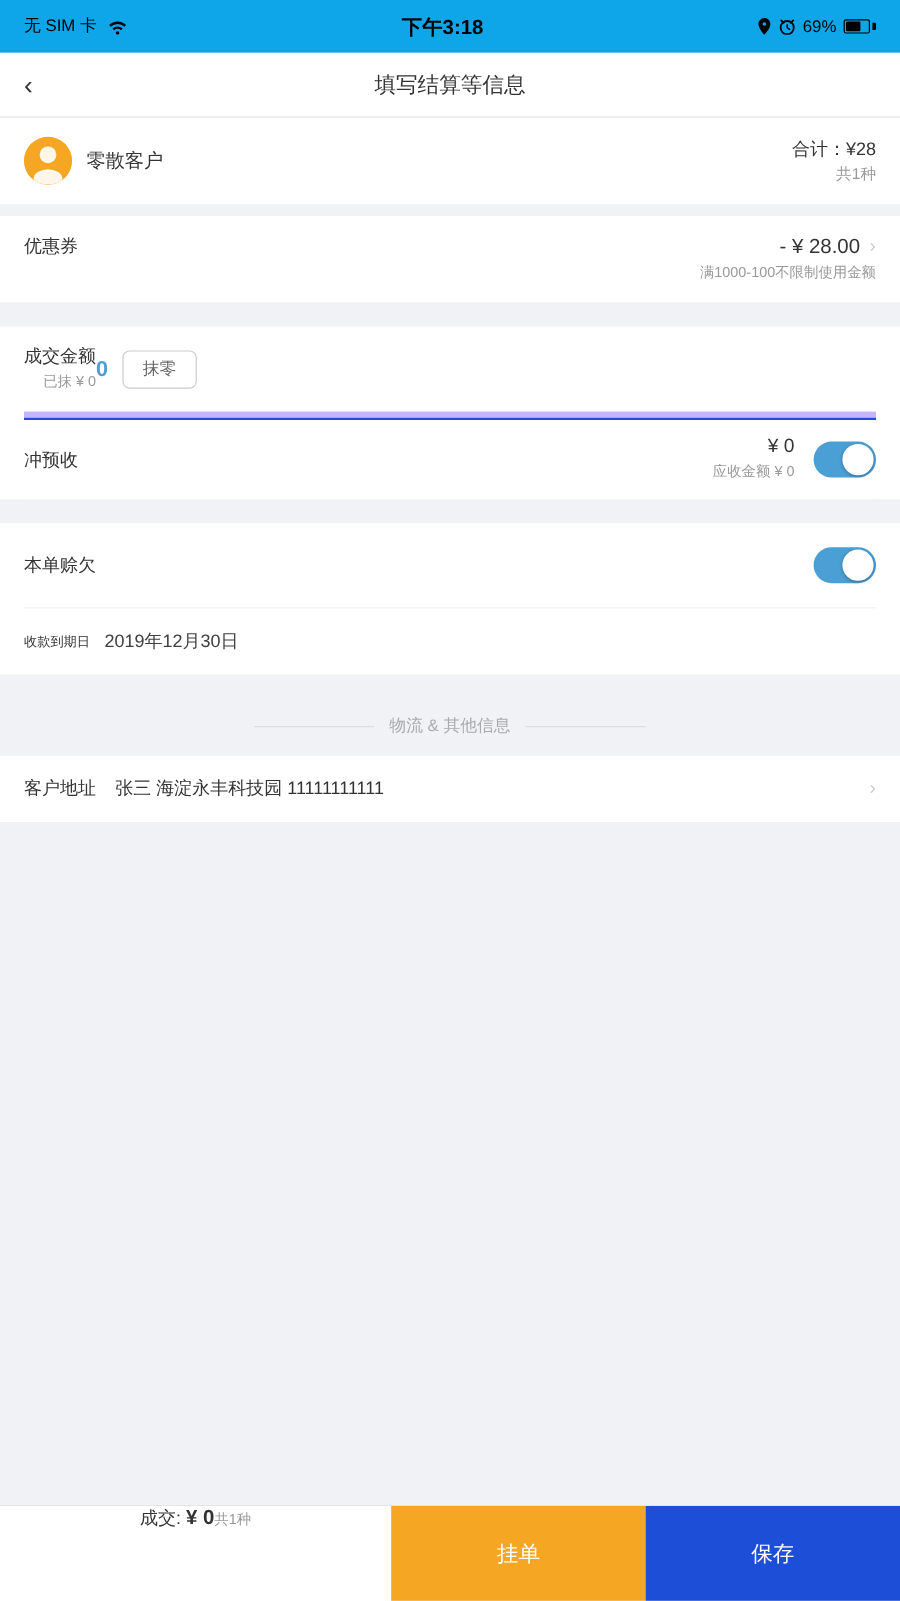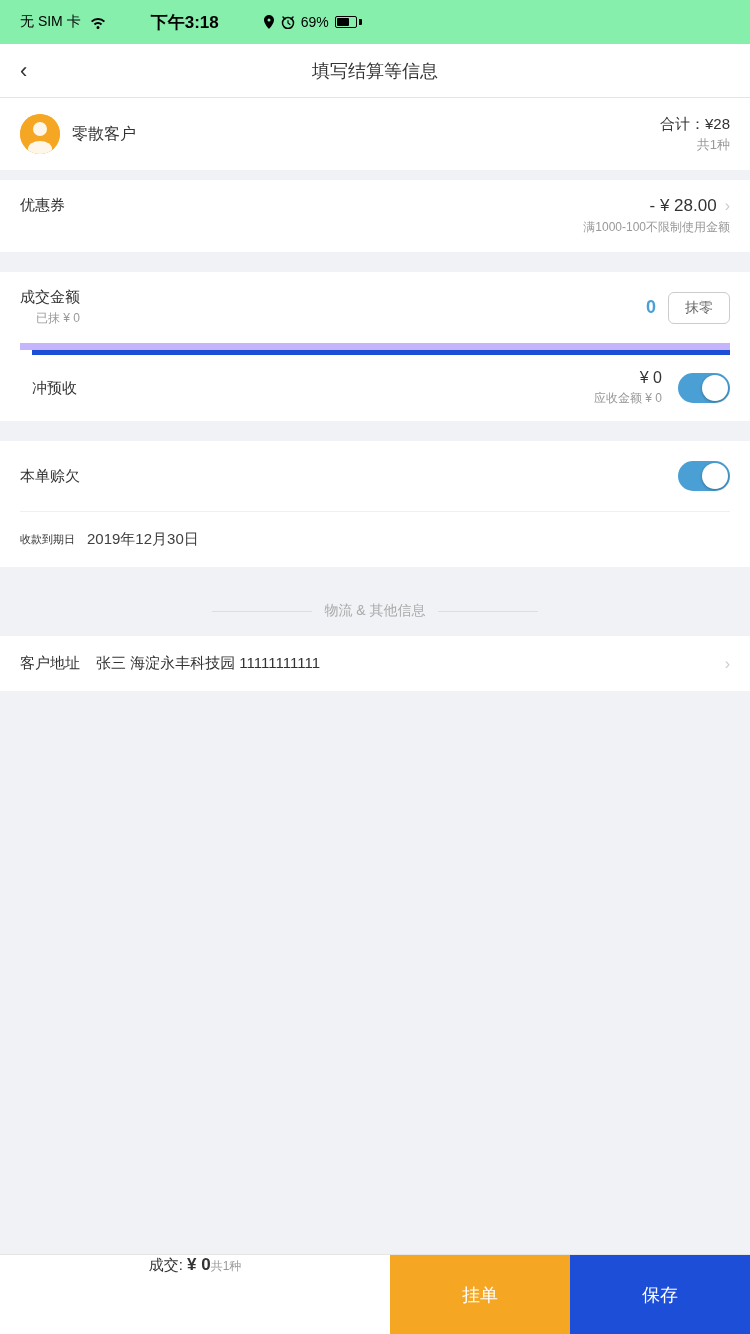--- a/index.html
+++ b/index.html
@@ -9,24 +9,24 @@
       background: #f0f2f5;
       width: 750px;
       min-height: 1334px;
       position: relative;
       overflow-x: hidden;
     }
 
     
     .status-bar {
       height: 44px;
-      background: #86efac;
-      display: flex;
-      align-items: center;
-      justify-content: flex-start;
+      background: #0ea5e9;
+      display: flex;
+      align-items: center;
+      justify-content: space-between;
       padding: 0 20px;
       font-size: 15px;
       font-weight: 500;
       gap: 44px;
     }
     .status-left { font-size: 14px; color: #000; display: flex; align-items: center; gap: 8px; }
     .status-center { font-size: 17px; font-weight: 600; color: #000; }
     .status-right { display: flex; align-items: center; gap: 6px; font-size: 14px; color: #000; }
 
     
@@ -142,23 +142,22 @@
     }
 
     
     .deal-section {
       background: #fff;
       padding: 0 20px;
     }
     .deal-row {
       display: flex;
       align-items: center;
-      justify-content: space-between;
       padding: 16px 0;
-      border-bottom: 7px solid #c4b5fd;
+      border-bottom: 5px solid #c4b5fd;
     }
     .deal-row:last-child { border-bottom: none; }
     .deal-label {
       font-size: 15px;
       color: #333;
     }
     .deal-value-wrap {
       display: flex;
       align-items: center;
       gap: 12px;
@@ -305,21 +304,21 @@
       justify-content: center;
       padding: 0 20px;
     }
     .bottom-deal {
       font-size: 15px;
       color: #333;
     }
     .bottom-deal span.amount { font-size: 17px; font-weight: 600; color: #333; }
     .bottom-count { font-size: 12px; color: #999; margin-top: 3px; }
     .bottom-btn {
-      width: 180px;
+      width: 212px;
       display: flex;
       align-items: center;
       justify-content: center;
       font-size: 18px;
       font-weight: 500;
       color: #fff;
       cursor: pointer;
     }
     .btn-hold { background: #f5a623; }
     .btn-save { background: #1d4ed8; }
@@ -430,21 +429,21 @@
       <div>
         <div class="deal-label">成交金额</div>
         <div class="deal-sub">已抹  ¥ 0</div>
       </div>
       <div class="deal-value-wrap">
         <span class="deal-value">0</span>
         <button class="round-btn">抹零</button>
       </div>
     </div>
 
-    <div class="flush-row" style="padding:14px 0; border-top:5px solid #1d4ed8;margin-left:12px;">
+    <div class="flush-row" style="padding:14px 0; border-top:2px solid #1d4ed8;">
       <span class="flush-label">冲预收</span>
       <div class="flush-right">
         <div class="flush-amount-wrap">
           <div class="flush-amount">¥ 0</div>
           <div class="flush-sub">应收金额 ¥ 0</div>
         </div>
         <div class="toggle on">
           <div class="toggle-knob"></div>
         </div>
       </div>

